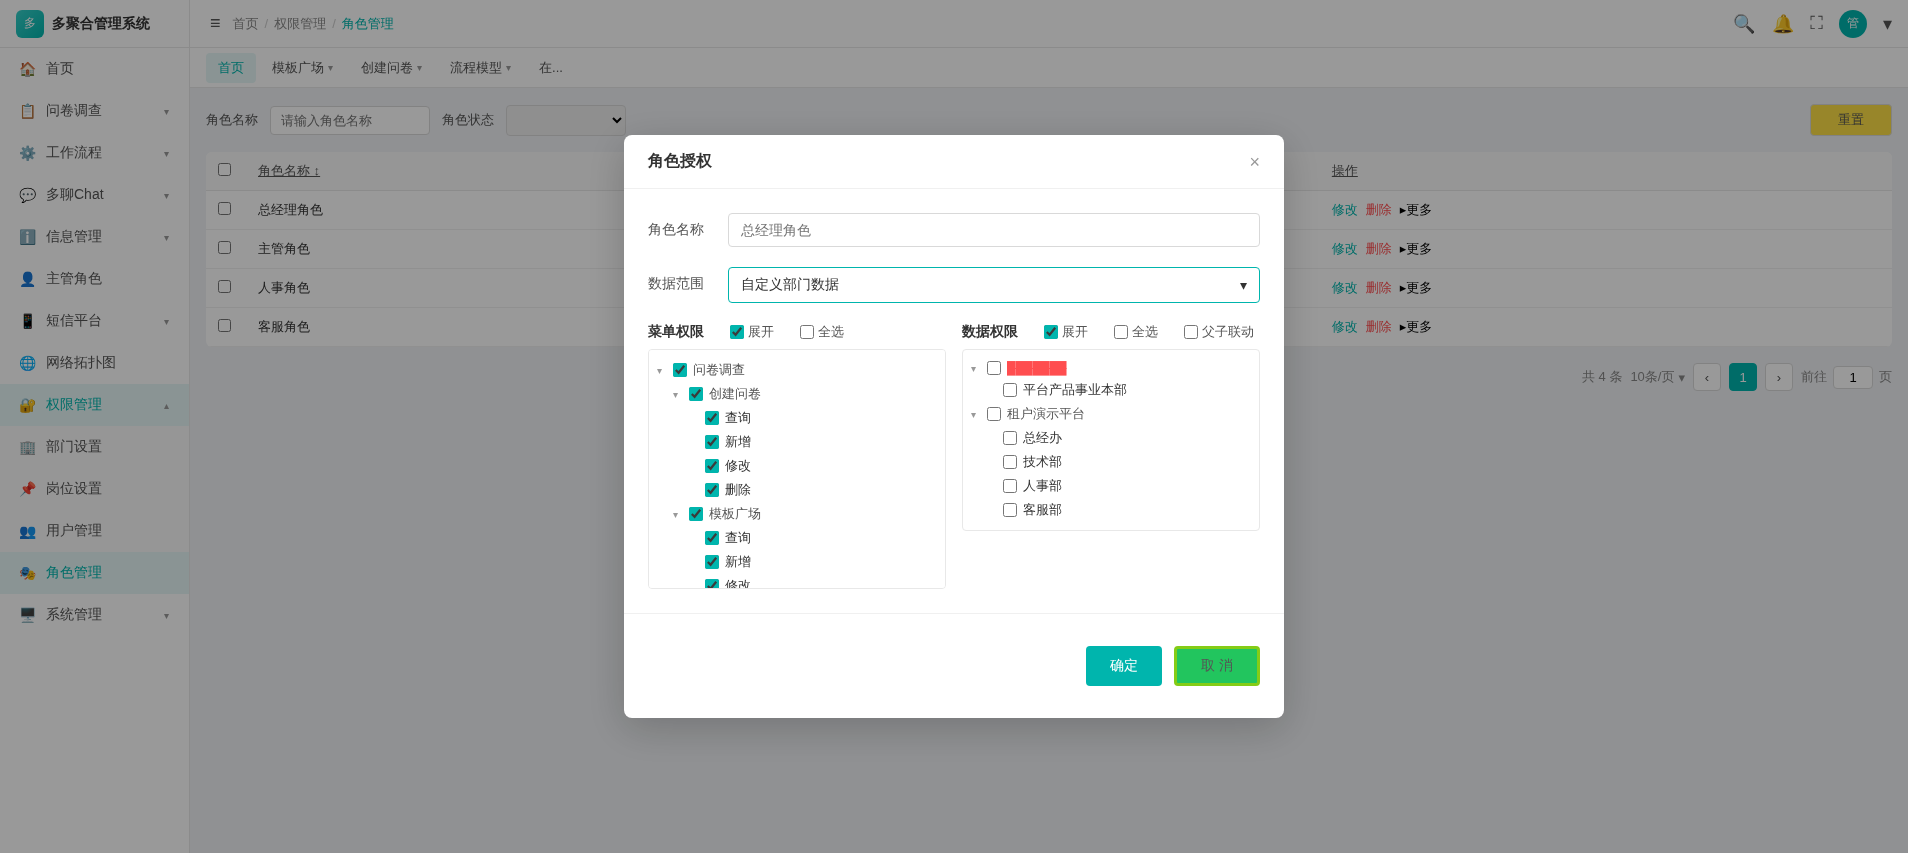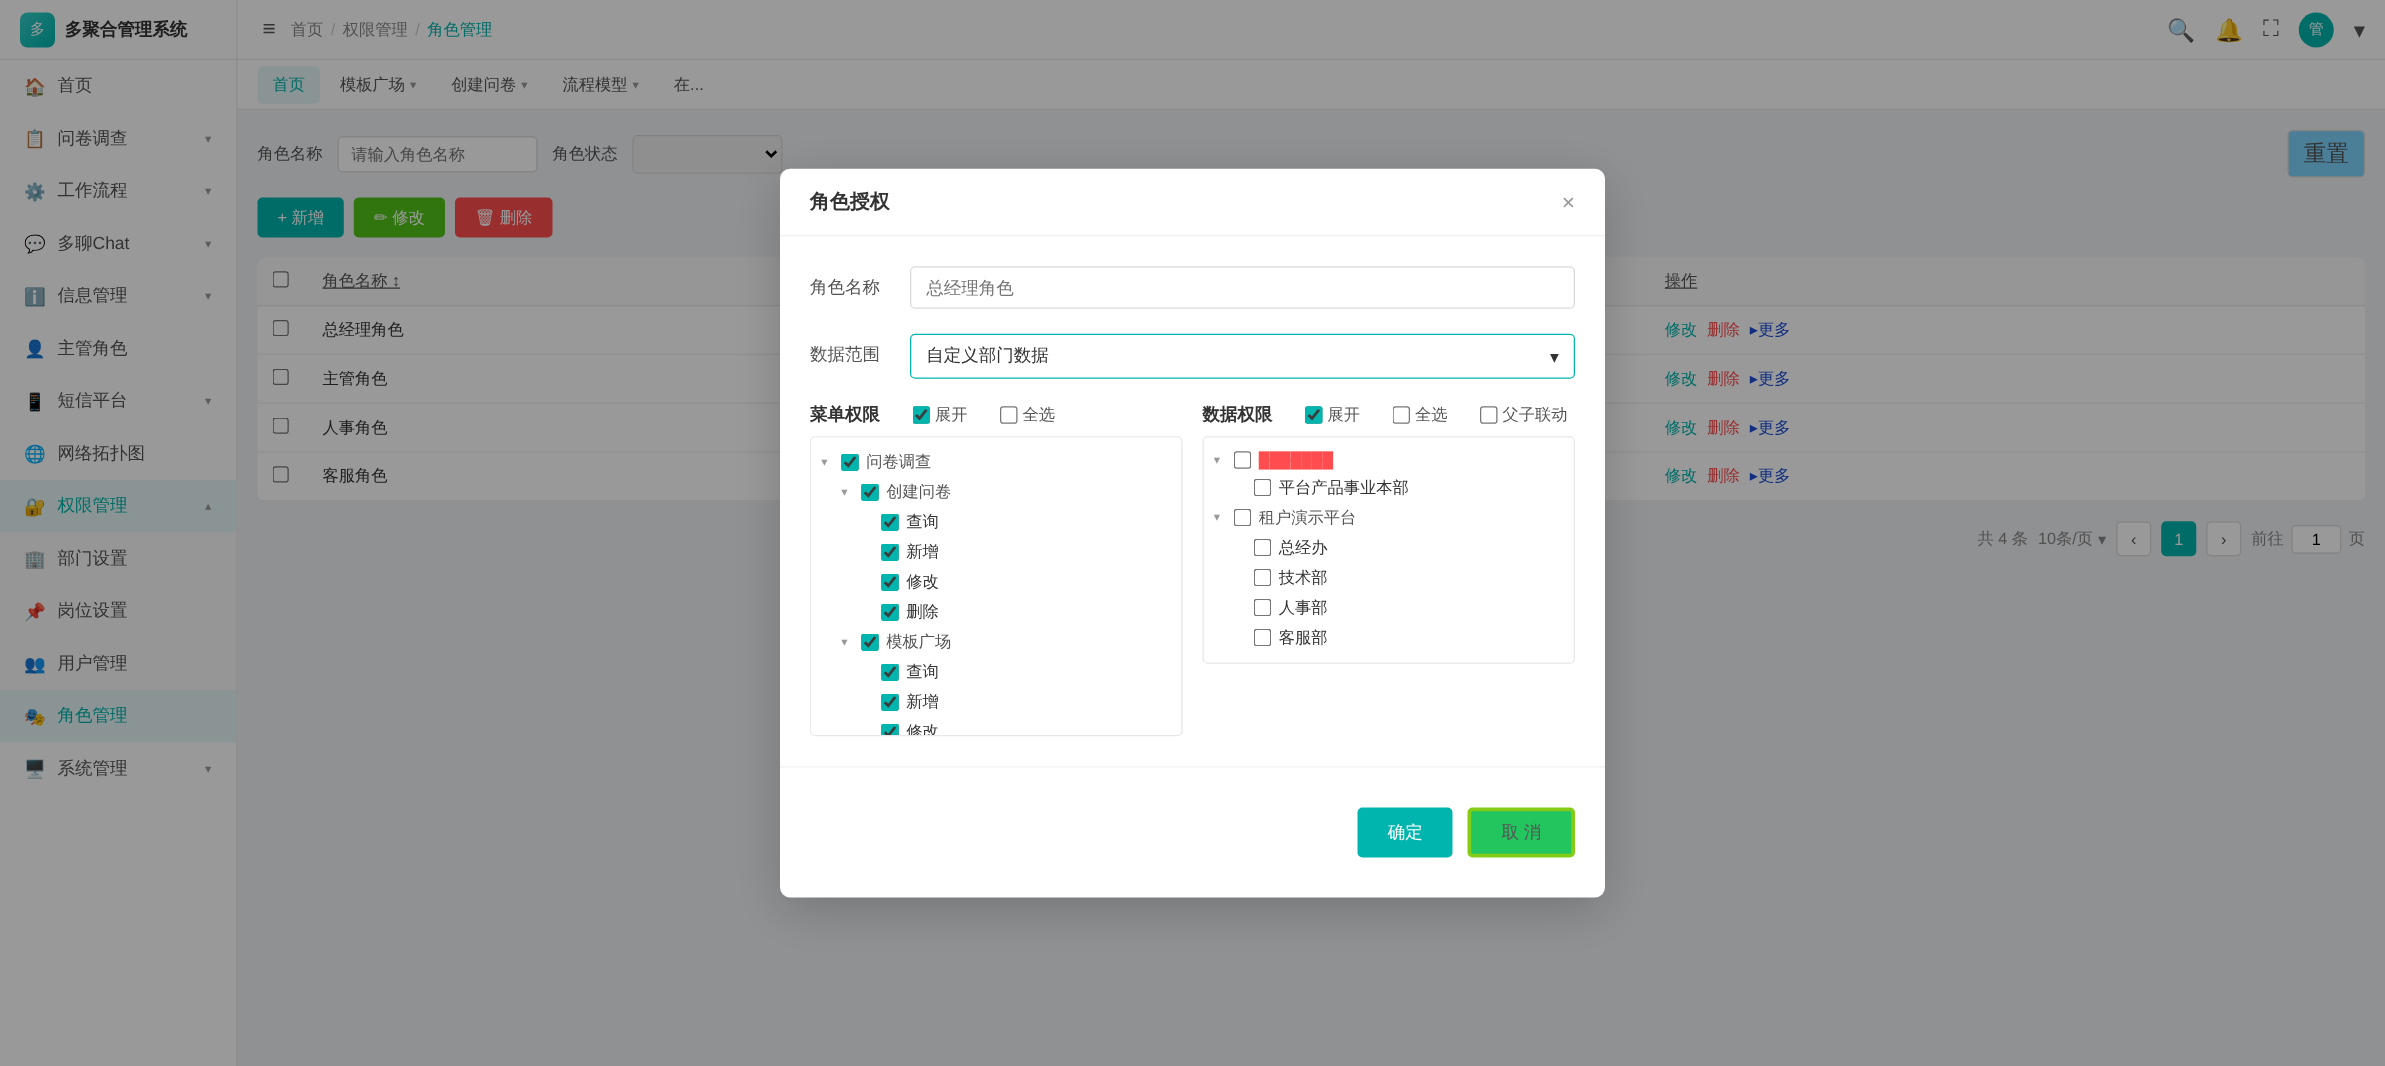--- a/index.html
+++ b/index.html
@@ -39,37 +39,37 @@
 
     
     .content-area { flex: 1; padding: 16px; overflow-y: auto; position: relative; }
 
     
     .toolbar { display: flex; align-items: center; gap: 12px; margin-bottom: 16px; }
     .toolbar-label { font-size: 13px; color: #555; }
     .toolbar-input { border: 1px solid #d9d9d9; border-radius: 4px; padding: 6px 10px; font-size: 13px; outline: none; width: 160px; }
     .toolbar-select { border: 1px solid #d9d9d9; border-radius: 4px; padding: 6px 10px; font-size: 13px; outline: none; width: 120px; }
     .toolbar-spacer { flex: 1; }
-    .btn-reset { padding: 6px 12px; border: 1px solid #d9d9d9; border-radius: 4px; background: #7dd3fc; color: #555; cursor: pointer; font-size: 18px; }
+    .btn-reset { padding: 6px 27px; border: 1px solid #d9d9d9; border-radius: 4px; background: #fde047; color: #555; cursor: pointer; font-size: 13px; }
 
     
     .action-bar { display: flex; align-items: center; gap: 8px; margin-bottom: 16px; }
     .btn-add { background: #00b5ad; color: white; border: none; border-radius: 4px; padding: 7px 16px; cursor: pointer; font-size: 13px; display: flex; align-items: center; gap: 4px; }
     .btn-edit { background: #52c41a; color: white; border: none; border-radius: 4px; padding: 7px 16px; cursor: pointer; font-size: 13px; }
     .btn-delete { background: #ff4d4f; color: white; border: none; border-radius: 4px; padding: 7px 16px; cursor: pointer; font-size: 13px; }
 
     
     .data-table { width: 100%; border-collapse: collapse; background: #fff; border-radius: 6px; overflow: hidden; }
     .data-table th { background: #fafafa; padding: 10px 12px; text-align: left; font-weight: 500; color: #555; border-bottom: 1px solid #e8e8e8; font-size: 13px; text-decoration: underline; }
     .data-table td { padding: 10px 12px; border-bottom: 1px solid #f0f0f0; font-size: 13px; color: #333; }
     .table-checkbox { width: 40px; }
     .table-actions { display: flex; gap: 8px; }
     .action-link { color: #00b5ad; cursor: pointer; font-size: 13px; }
     .action-link.danger { color: #ff4d4f; }
-    .action-link.more { color: #1d4ed8; font-family: Liberation Serif, serif; }
+    .action-link.more { color: #000000; font-family: Liberation Serif, serif; }
 
     
     .pagination { display: flex; align-items: center; justify-content: flex-end; margin-top: 16px; gap: 8px; font-size: 13px; }
     .pagination-info { color: #888; }
     .pagination-size { color: #888; display: flex; align-items: center; gap: 4px; }
     .page-btn { width: 28px; height: 28px; border: 1px solid #d9d9d9; border-radius: 4px; background: #fff; cursor: pointer; display: flex; align-items: center; justify-content: center; font-size: 13px; color: #555; }
     .page-btn.active { background: #00b5ad; color: white; border-color: #00b5ad; }
     .page-goto { display: flex; align-items: center; gap: 6px; color: #888; }
     .page-goto input { width: 40px; border: 1px solid #d9d9d9; border-radius: 4px; padding: 3px 6px; font-size: 13px; text-align: center; }
 
@@ -254,25 +254,20 @@
 
       <div class="toolbar">
         <span class="toolbar-label">角色名称</span>
         <input class="toolbar-input" type="text" placeholder="请输入角色名称" style="">
         <span class="toolbar-label">角色状态</span>
         <select class="toolbar-select"></select>
         <div class="toolbar-spacer"></div>
         <button class="btn-reset">重置</button>
       </div>
 
-      <div class="action-bar">
-        <button class="btn-add">+ 新增</button>
-        <button class="btn-edit">✏ 修改</button>
-        <button class="btn-delete">🗑 删除</button>
-      </div>
 
       <table class="data-table">
         <thead>
           <tr>
             <th class="table-checkbox"><input type="checkbox" style=""></th>
             <th><span>角色名称 ↕</span></th>
             <th><span>创建时间 ↕</span></th>
             <th><span>操作</span></th>
           </tr>
         </thead>

